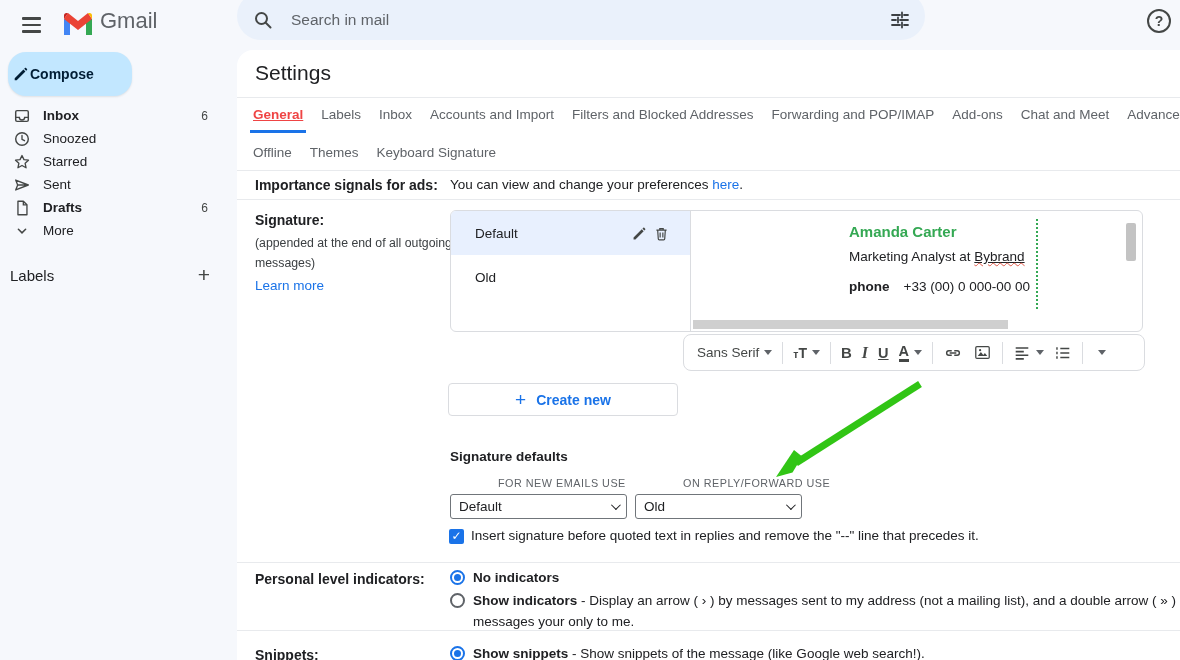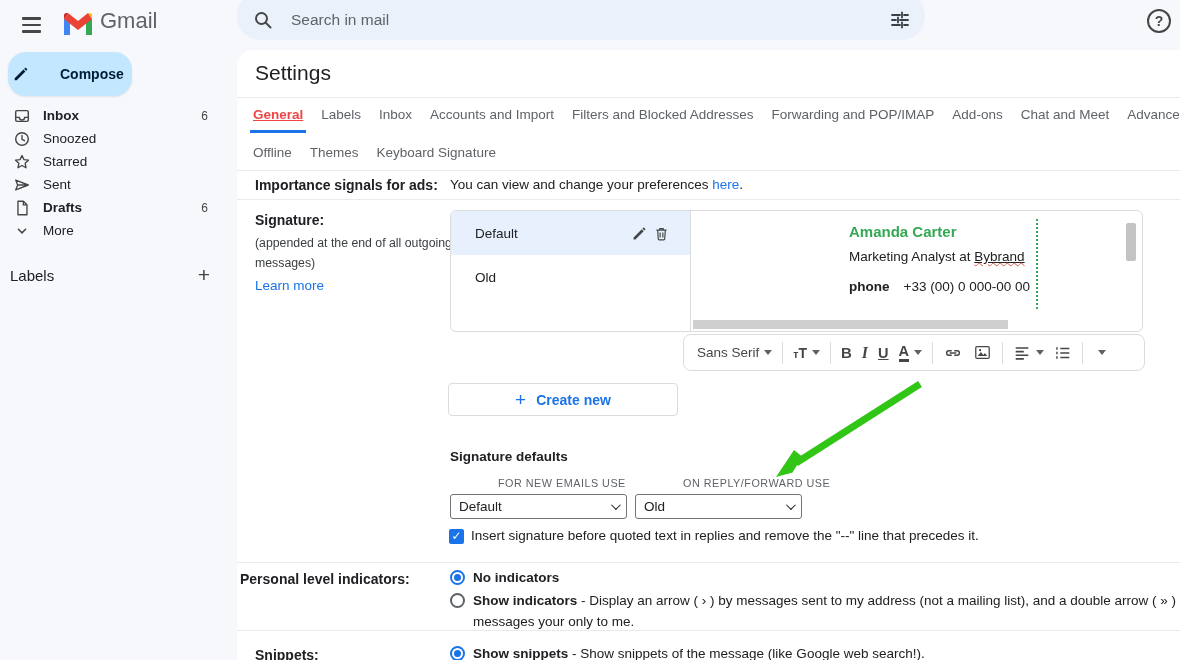--- a/index.html
+++ b/index.html
@@ -14,21 +14,21 @@
   .logo { left:62px; top:12px; }
   .brand { left:100px; top:8px; font-size:22px; color:#5f6368; }
   .searchbar { left:237px; top:-8px; width:688px; height:48px; background:#eaf1fb; border-radius:24px; display:flex; align-items:center; }
   .search-icon { margin-left:16px; margin-top:8px; }
   .search-ph { margin-left:18px; margin-top:8px; font-size:15.5px; color:#5f6368; flex:1; }
   .tune-btn { margin-right:14px; margin-top:8px; cursor:pointer; }
   .help-btn { left:1144px; top:6px; width:30px; height:30px; border-radius:50%; display:flex; align-items:center; justify-content:center; cursor:pointer; }
   .help-circle { width:24px; height:24px; border:2px solid #444746; border-radius:50%; display:flex; align-items:center; justify-content:center; font-size:14px; font-weight:bold; color:#444746; }
 
   
-  .compose { left:8px; top:52px; width:124px; height:44px; background:#c2e7ff; border-radius:18px; display:flex; align-items:center; gap:30px; padding-left:4px; cursor:pointer; box-shadow:0 1px 2px rgba(60,64,67,.12); }
+  .compose { left:8px; top:52px; width:124px; height:44px; background:#c2e7ff; border-radius:18px; display:flex; align-items:center; gap:0; padding-left:4px; cursor:pointer; box-shadow:0 1px 2px rgba(60,64,67,.12); }
   .compose span { font-size:14px; font-weight:bold; color:#001d35; }
   .nav { left:0; top:104px; width:228px; }
   .nav-row { display:flex; align-items:center; height:23px; padding-left:12px; cursor:pointer; }
   .nav-icon { width:20px; height:20px; display:flex; align-items:center; justify-content:center; }
   .nav-label { margin-left:11px; font-size:13.5px; color:#202124; flex:1; }
   .nav-label.bold { font-weight:bold; }
   .nav-count { margin-right:20px; font-size:12px; color:#444746; }
   .labels-row { left:0; top:266px; width:228px; display:flex; align-items:center; padding:0 18px 0 10px; }
   .labels-title { font-size:15px; color:#202124; flex:1; }
   .labels-plus { font-size:21px; color:#444746; cursor:pointer; line-height:18px; }
@@ -349,21 +349,21 @@
       <span class="val">Old</span>
       <span class="selcaret"></span>
     </div>
 
     <div class="abs checkrow">
       <span class="checkbox">✓</span>
       <span class="body-text">Insert signature before quoted text in replies and remove the "--" line that precedes it.</span>
     </div>
     <div class="abs hdiv" style="top:512px"></div>
 
-    <div class="abs row-label" style="left:3px;top:521px">Personal level indicators:</div>
+    <div class="abs row-label" style="left:18px;top:521px">Personal level indicators:</div>
     <div class="abs optrow" style="left:213px;top:519px">
       <span class="radio on">
           <i></i>
         </span>
       <span style="font-weight:bold">No indicators</span>
     </div>
     <div class="abs optrow" style="left:213px;top:542px">
       <span class="radio"></span>
       <span class="clip1"><b>Show indicators</b><span> - Display an arrow ( › ) by messages sent to my address (not a mailing list), and a double arrow ( » ) by</span></span>
     </div>

